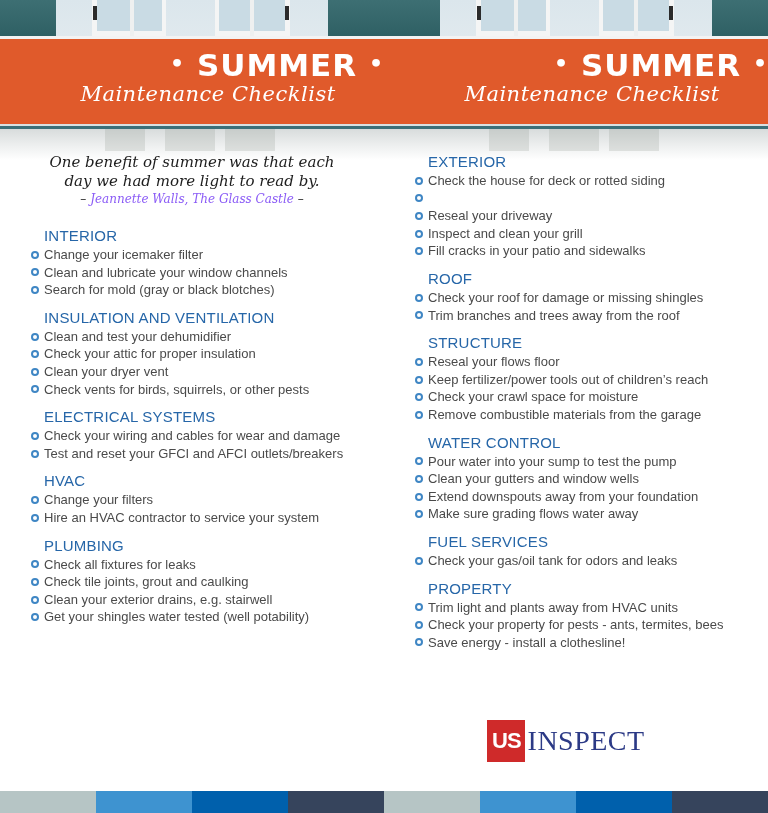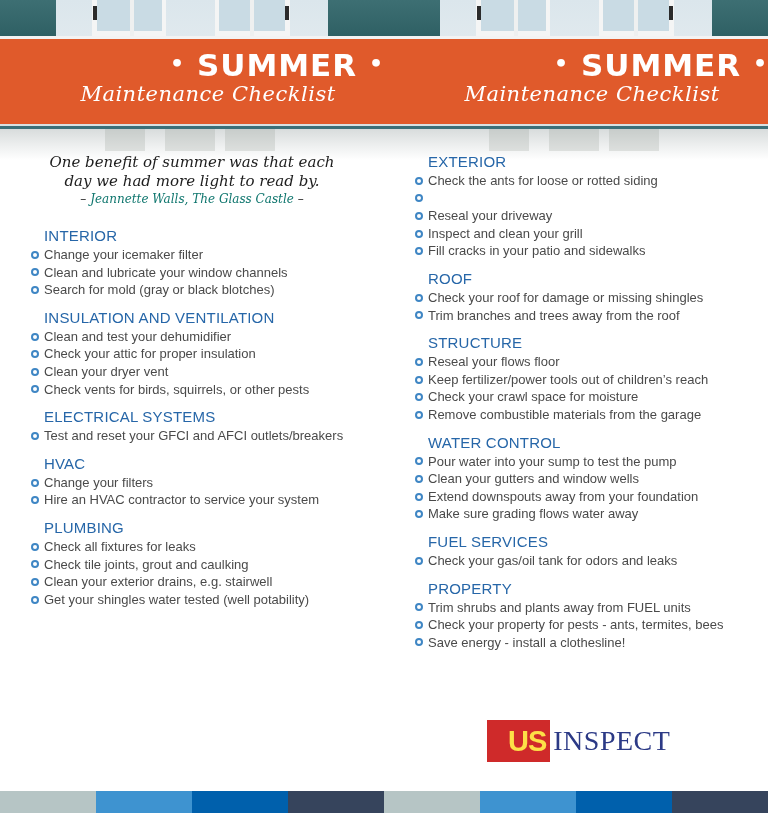--- a/index.html
+++ b/index.html
@@ -59,42 +59,42 @@
 
   
   .quote {
     position: absolute; left: 20px; top: 153px; width: 344px; text-align: center;
     font-family: "DejaVu Serif", serif; font-style: italic; font-size: 15px; line-height: 19px; color: #1d1d1d;
   }
   .quote-attr {
     position: absolute; left: 20px; top: 192px; width: 344px; text-align: center;
     font-family: "DejaVu Serif", serif; font-style: italic; font-size: 12px; color: #4a4a4a;
   }
-  .quote-attr .who { color: #0f766e; margin-top: 28px; }
+  .quote-attr .who { color: #8b5cf6; margin-top: 28px; }
 
   
   .col { position: absolute; width: 360px; }
   .col.left { left: 31px; top: 226px; }
   .col.right { left: 415px; top: 152px; }
   .section { margin-bottom: 9px; }
   .sec-title {
     color: #2666a8; font-size: 15px; font-weight: normal; letter-spacing: 0.2px;
     padding-left: 13px; height: 20px; line-height: 20px;
   }
   .item { height: 17.6px; line-height: 17.6px; font-size: 13px; color: #4a4a4a; white-space: nowrap; display: flex; align-items: center; }
   .bullet {
     display: inline-block; width: 8px; height: 8px; border-radius: 50%;
     border: 2px solid #3f86c4; margin-right: 5px; flex: 0 0 8px;
   }
 
   
   .logo { position: absolute; left: 487px; top: 720px; height: 42px; display: flex; align-items: center; }
   .logo-us {
-    background: #cf2a2a; color: #fde047; font-weight: bold; font-size: 29px;
-    height: 42px; line-height: 42px; padding: 0 4px 0 21px; letter-spacing: -1px;
+    background: #cf2a2a; color: #ffffff; font-weight: bold; font-size: 22px;
+    height: 42px; line-height: 42px; padding: 0 4px 0 5px; letter-spacing: -1px;
     font-family: "Liberation Sans", sans-serif;
   }
   .logo-inspect {
     color: #2c3a86; font-family: "Liberation Serif", serif; font-size: 28px; margin-left: 3px; letter-spacing: 0.5px;
   }
 
   
   .footer { position: absolute; left: 0; top: 791px; width: 768px; height: 22px; display: flex; }
   .footer .seg { flex: 1; height: 22px; }
 </style>
@@ -191,20 +191,24 @@
       </div>
       <div class="item">
         <span class="bullet"></span>
         <span>Check vents for birds, squirrels, or other pests</span>
       </div>
     </div>
     <div class="section">
       <div class="sec-title">ELECTRICAL SYSTEMS</div>
       <div class="item">
         <span class="bullet"></span>
+        <span>Check your wiring and cables for wear and damage</span>
+      </div>
+      <div class="item">
+        <span class="bullet"></span>
         <span>Test and reset your GFCI and AFCI outlets/breakers</span>
       </div>
     </div>
     <div class="section">
       <div class="sec-title">HVAC</div>
       <div class="item">
         <span class="bullet"></span>
         <span>Change your filters</span>
       </div>
       <div class="item">
@@ -230,21 +234,21 @@
         <span class="bullet"></span>
         <span>Get your shingles water tested (well potability)</span>
       </div>
     </div>
   </div>
 <div class="col right" id="col-right">
     <div class="section">
       <div class="sec-title">EXTERIOR</div>
       <div class="item">
         <span class="bullet"></span>
-        <span>Check the ants for loose or rotted siding</span>
+        <span>Check the house for deck or rotted siding</span>
       </div>
       <div class="item">
         <span class="bullet"></span>
       </div>
       <div class="item">
         <span class="bullet"></span>
         <span>Reseal your driveway</span>
       </div>
       <div class="item">
         <span class="bullet"></span>
@@ -308,21 +312,21 @@
       <div class="sec-title">FUEL SERVICES</div>
       <div class="item">
         <span class="bullet"></span>
         <span>Check your gas/oil tank for odors and leaks</span>
       </div>
     </div>
     <div class="section">
       <div class="sec-title">PROPERTY</div>
       <div class="item">
         <span class="bullet"></span>
-        <span>Trim shrubs and plants away from FUEL units</span>
+        <span>Trim light and plants away from HVAC units</span>
       </div>
       <div class="item">
         <span class="bullet"></span>
         <span>Check your property for pests - ants, termites, bees</span>
       </div>
       <div class="item">
         <span class="bullet"></span>
         <span>Save energy - install a clothesline!</span>
       </div>
     </div>

